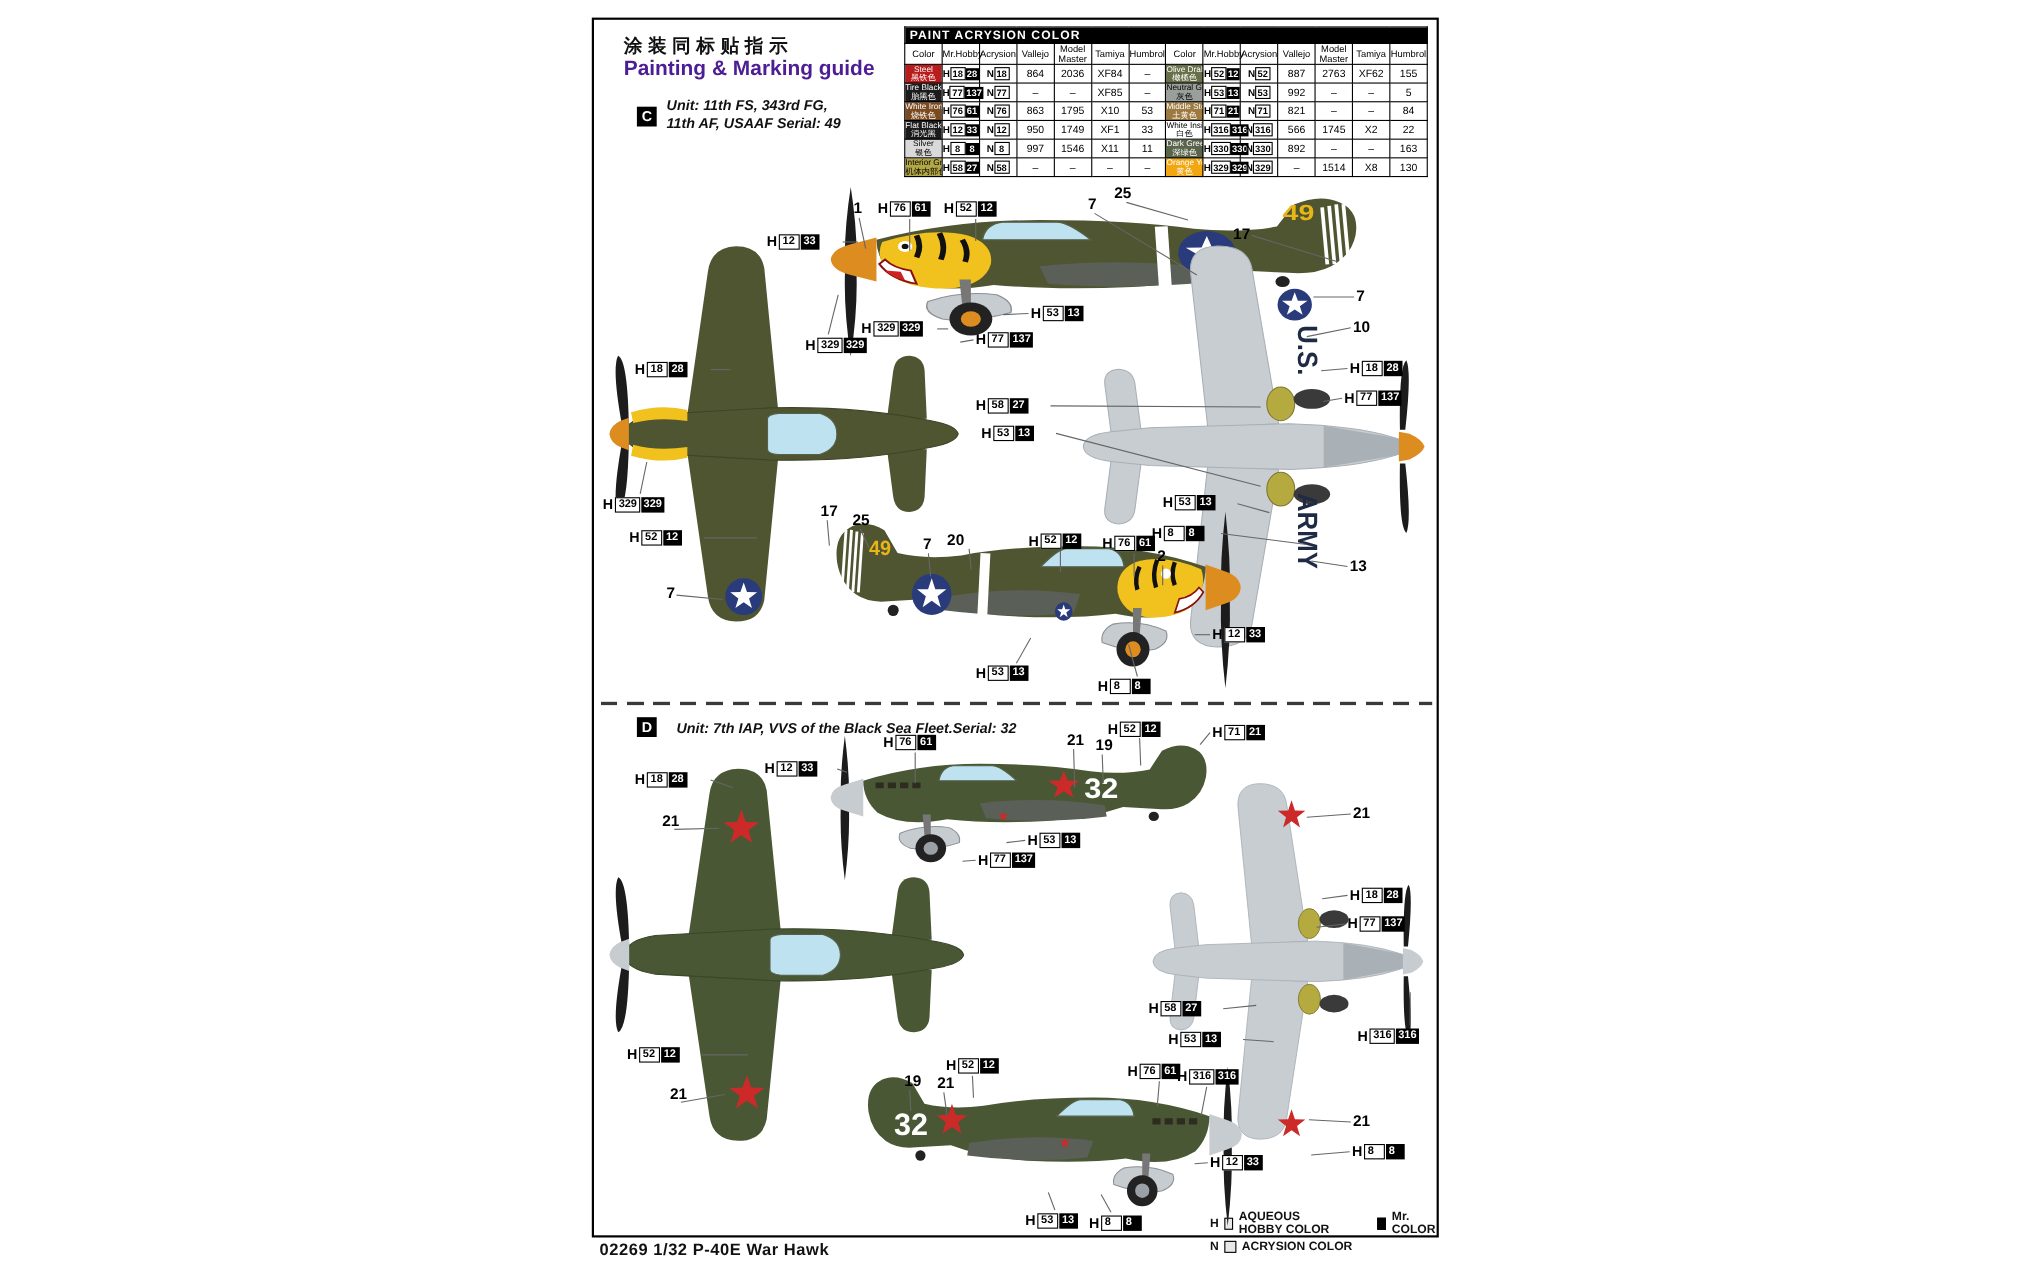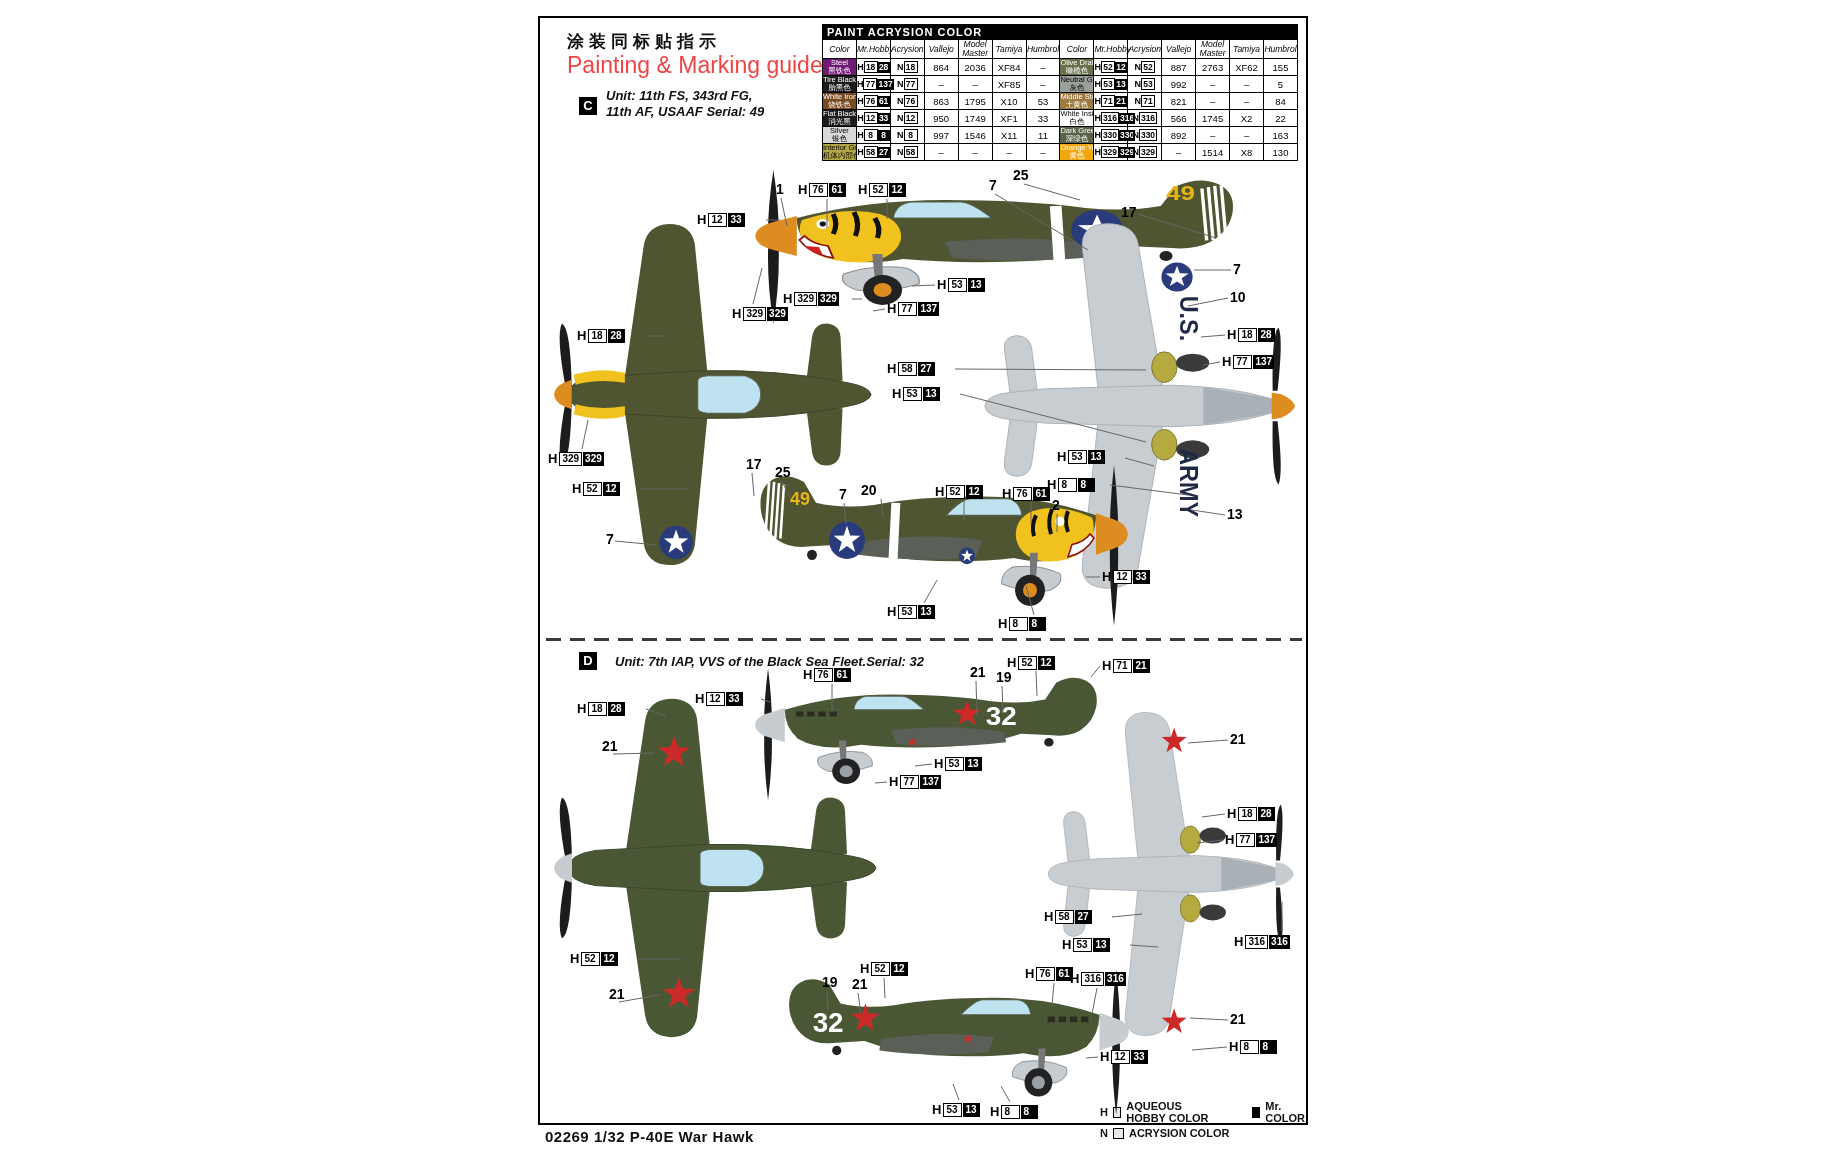--- a/index.html
+++ b/index.html
@@ -1,28 +1,28 @@
 <!DOCTYPE html>
 <html style="--olive: #4f5531; --olive2: #3c4526; --vvs: #4a5734; --vvs2: #39472a; --gray: #c8cdd1; --gray2: #a9b0b6; --spinner: #dd8d20; --metal: #c6ccd0; --tiger: #f1c11d; --blue: #2a3b7c; --red: #cc2a28; --canopy: #bfe2f0; --chromate: #b5aa3f; --yellownum: #e8b517; --insert: #5a6058; --navy: #1f2a44;"><head>
 <meta charset="utf-8">
 <style>
   html,body{margin:0;padding:0;background:#fff;}
   #stage{position:relative;width:1845px;height:1153px;background:#fff;font-family:"Liberation Sans",sans-serif;overflow:hidden;}
   #sheet{position:absolute;left:538px;top:16px;width:770px;height:1109px;border:2px solid #000;box-sizing:border-box;background:#fff;}
   .abs{position:absolute;}
   
   .title-cn{left:27px;top:12px;font-size:17px;font-weight:bold;letter-spacing:5px;color:#111;}
-  .title-en{left:27px;top:34px;font-size:23px;font-weight:normal;color:#ef4444;}
+  .title-en{left:27px;top:34px;font-size:19px;font-weight:bold;color:#4c1d95;}
   .sec-marker{width:18px;height:18px;background:#000;color:#fff;font-size:13px;font-weight:bold;text-align:center;line-height:18px;}
   .unit-text{font-size:13px;font-weight:bold;font-style:italic;color:#111;line-height:16px;white-space:nowrap;}
   
   #paint-table{left:282px;top:6px;width:476px;border-collapse:collapse;table-layout:fixed;background:#fff;}
   #paint-table td,#paint-table th{border:1px solid #000;padding:0;text-align:center;vertical-align:middle;}
   #paint-table .ttl{background:#000;color:#fff;font-size:11px;font-weight:bold;text-align:left;padding:1px 4px;letter-spacing:1px;border:1px solid #000;}
-  #paint-table th{font-size:8.5px;font-weight:normal;height:18px;line-height:9px;font-style:italic;}
+  #paint-table th{font-size:8.5px;font-weight:normal;height:18px;line-height:9px;}
   .c-name{width:50px;font-size:7.5px;line-height:8px;}
   .c-name div{white-space:nowrap;overflow:hidden;}
   .c-hob{width:44px;font-size:9px;font-weight:bold;white-space:nowrap;}
   .c-acr{width:31px;font-size:9px;font-weight:bold;white-space:nowrap;}
   .c-val{width:28px;font-size:9.5px;}
   .c-mm{width:30px;font-size:9.5px;}
   .c-tam{width:28px;font-size:9.5px;}
   .c-hum{width:27px;font-size:9.5px;}
   #paint-table tbody td{height:16px;}
   .bw{display:inline-block;border:1px solid #000;background:#fff;color:#000;padding:0 1px;font-size:8.5px;font-weight:bold;line-height:10px;min-width:10px;}
@@ -113,21 +113,21 @@
             <th class="c-hob">Mr.Hobby</th>
             <th class="c-acr">Acrysion</th>
             <th class="c-val">Vallejo</th>
             <th class="c-mm">Model Master</th>
             <th class="c-tam">Tamiya</th>
             <th class="c-hum">Humbrol</th>
           </tr>
       </thead>
       <tbody id="paint-rows">
           <tr>
-            <td class="c-name" style="background: #701a75; color: rgb(255, 255, 255);">
+            <td class="c-name" style="background: #b91c1c; color: rgb(255, 255, 255);">
               <div>Steel</div>
               <div>黑铁色</div>
             </td>
             <td class="c-hob"><span>H</span><span class="bw">18</span><span class="bb">28</span></td>
             <td class="c-acr"><span>N</span><span class="bw">18</span></td>
             <td class="c-val">864</td>
             <td class="c-mm">2036</td>
             <td class="c-tam">XF84</td>
             <td class="c-hum">–</td>
             <td class="c-name" style="background: rgb(104, 112, 74); color: rgb(255, 255, 255);">

